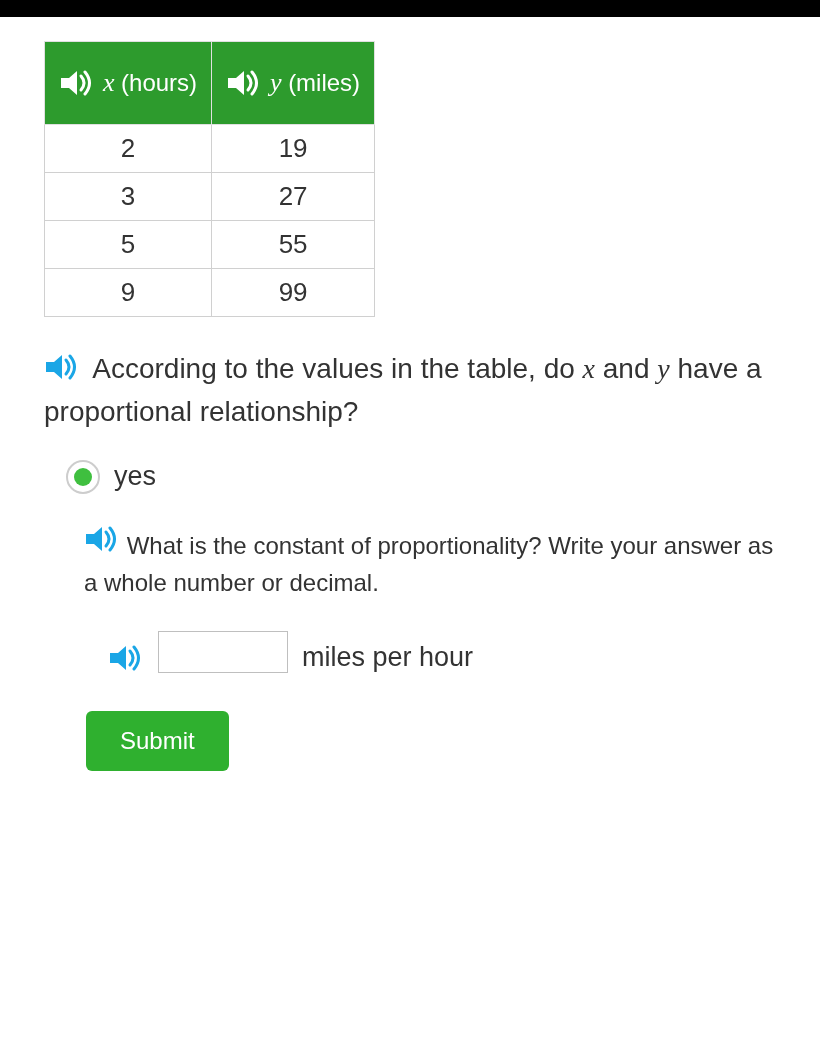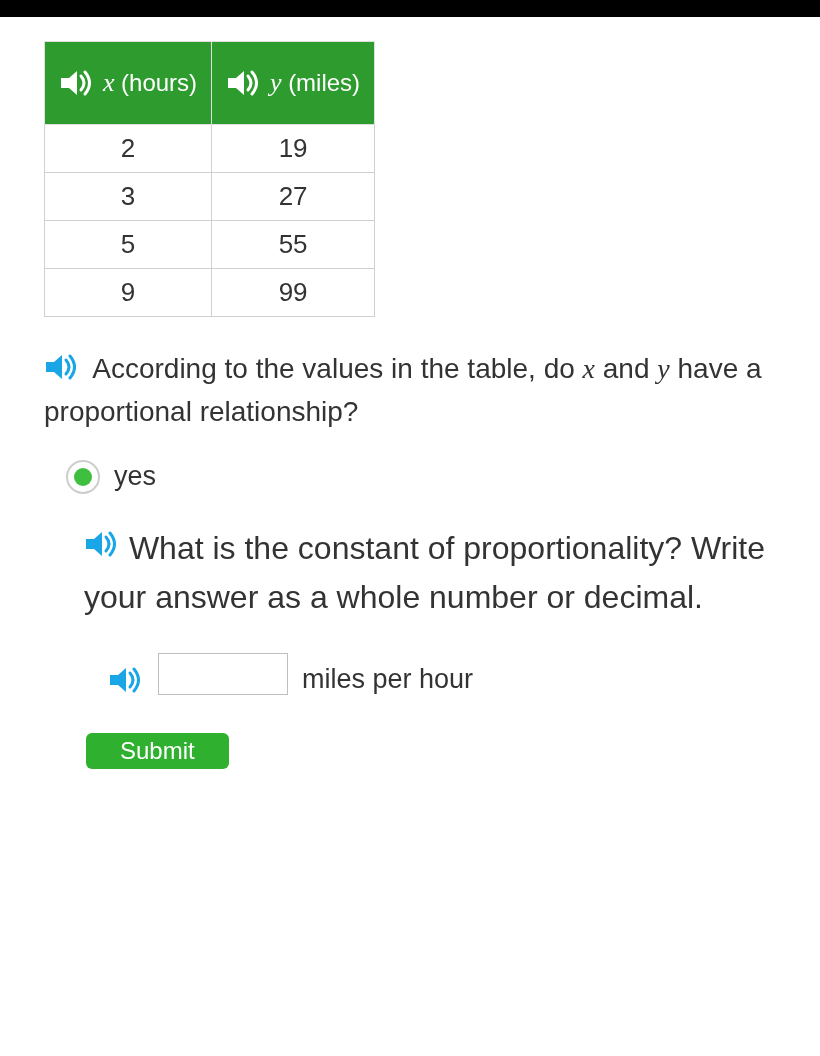--- a/index.html
+++ b/index.html
@@ -92,21 +92,21 @@
     border-radius: 50%;
     background: #4bc94b;
     background: #3fbf3f;
   }
   .opt-label {
     font-size: 27px;
     color: #333;
   }
   .sub-q {
     padding-left: 40px;
-    font-size: 32px;
+    font-size: 24px;
     line-height: 1.55;
     margin-bottom: 30px;
   }
   .answer-row {
     padding-left: 64px;
     display: flex;
     align-items: flex-end;
     gap: 14px;
     margin-bottom: 38px;
   }
@@ -121,21 +121,21 @@
     font-size: 27px;
     color: #333;
   }
   .submit-btn {
     margin-left: 42px;
     background: #35b035;
     background: #2fb02f;
     color: #fff;
     border: none;
     border-radius: 6px;
-    padding: 4px 34px;
+    padding: 16px 34px;
     font-size: 24px;
     cursor: pointer;
   }
   
   .speaker-icon {
     display: inline-block;
     width: 36px;
     height: 30px;
   }
   .speaker-icon svg { display: block; }

